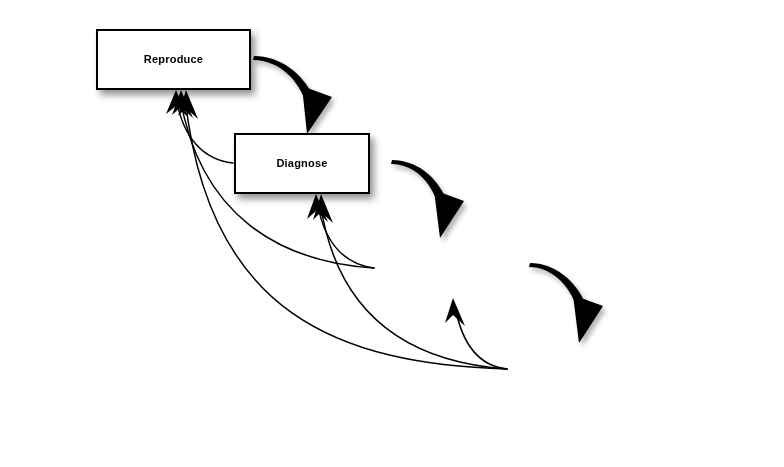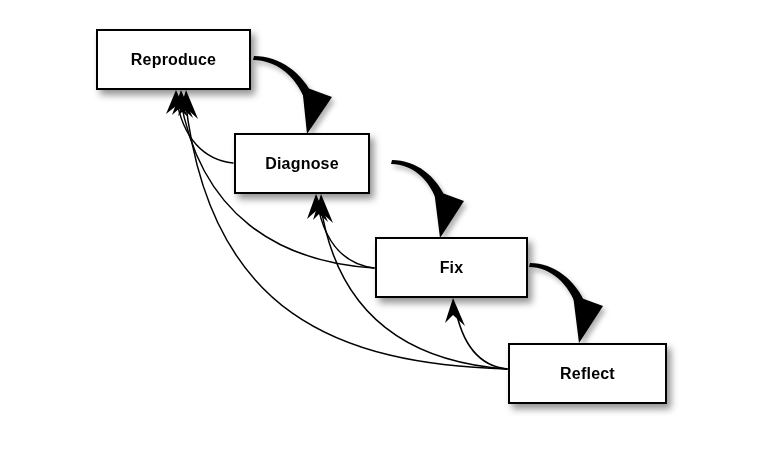--- a/index.html
+++ b/index.html
@@ -32,21 +32,21 @@
     border: 2.5px solid #000000;
     display: flex;
     align-items: center;
     justify-content: center;
     box-shadow: 4px 5px 7px rgba(0,0,0,0.42);
     z-index: 5;
   }
   .node-label {
     font-family: "Liberation Sans", sans-serif;
     font-weight: bold;
-    font-size: 16px;
+    font-size: 11px;
     color: #000000;
     letter-spacing: 0.2px;
     line-height: 1;
     white-space: nowrap;
     user-select: none;
   }
 </style>
 </head>
 <body>
 
@@ -118,21 +118,15 @@
   </svg>
 
   <div class="node-box" style="left:96px;  top:29px;  width:155px; height:61px;">
     <span class="node-label">Reproduce</span>
   </div>
 
   <div class="node-box" style="left:234px; top:133px; width:136px; height:61px;">
     <span class="node-label">Diagnose</span>
   </div>
 
-  <div class="node-box" style="left:375px; top:237px; width:153px; height:61px;">
-    <span class="node-label">Fix</span>
-  </div>
 
-  <div class="node-box" style="left:508px; top:343px; width:159px; height:61px;">
-    <span class="node-label">Reflect</span>
-  </div>
 
 </div>
 
 </body></html>

